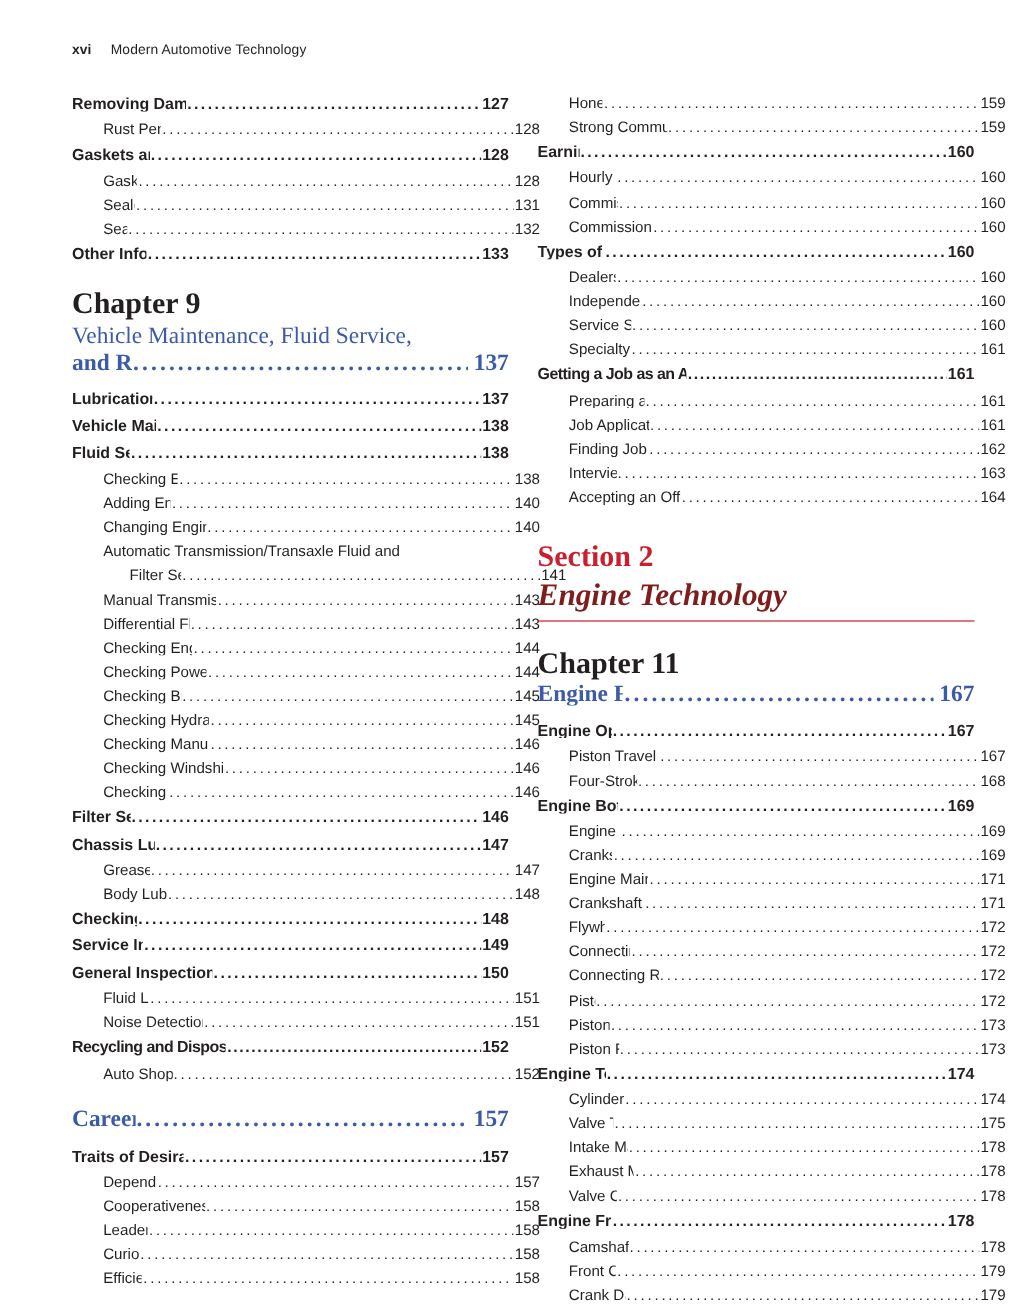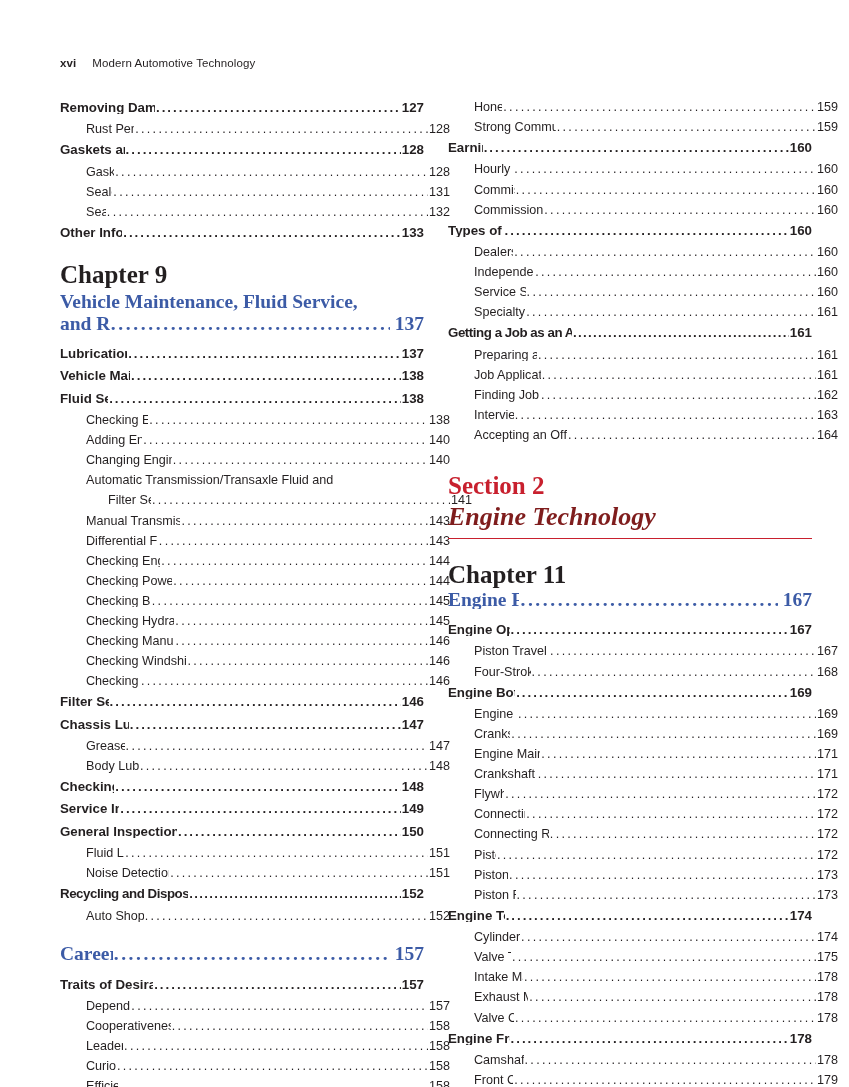--- a/index.html
+++ b/index.html
@@ -13,21 +13,21 @@
     font-family: "Liberation Sans", sans-serif;
     color: #231f20;
     position: relative;
     overflow: hidden;
   }
   .page {
     position: relative;
     width: 849px;
     height: 1087px;
     box-sizing: border-box;
-    padding: 57px 56px 20px 60px;
+    padding: 36px 56px 20px 60px;
   }
 
   
   .running-head {
     display: flex;
     align-items: baseline;
     font-size: 11.5px;
     letter-spacing: 0.1px;
     margin-bottom: 30px;
     height: 14px;
@@ -120,21 +120,21 @@
     font-weight: bold;
     font-size: 19.5px;
     color: #3c5ba6;
     line-height: 1.2;
   }
   .chapter-title-row .entry { align-items: baseline; }
   .chapter-title-row .leader { letter-spacing: 2.6px; }
   .chapter-title-row .pg { padding-left: 4px; }
   .chapter-title-wrap .l1 {
     font-family: "Liberation Serif", serif;
-    font-weight: bold;
+    font-weight: normal;
     font-size: 19.5px;
     color: #3c5ba6;
     line-height: 1.2;
     white-space: nowrap;
   }
 
   
   .section-block {
     margin-top: 30px;
     margin-bottom: 22px;

